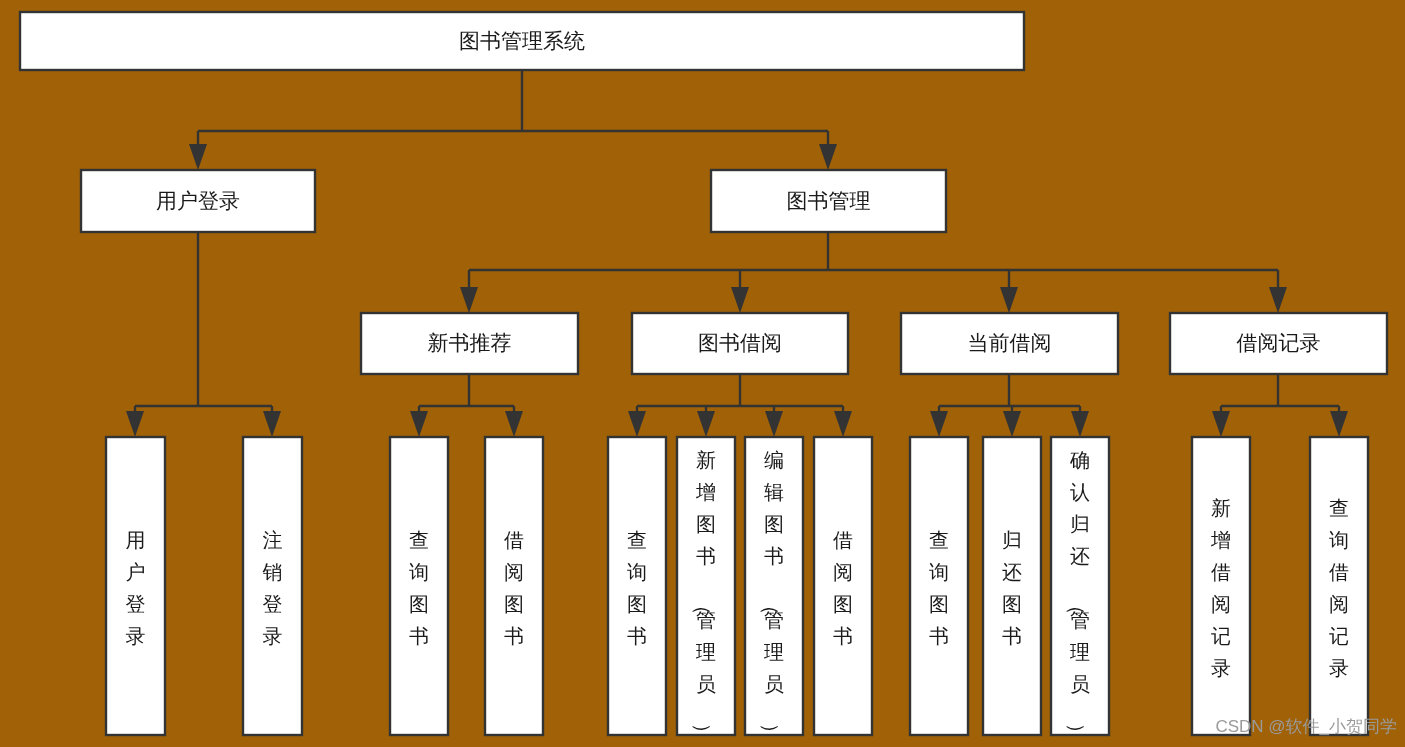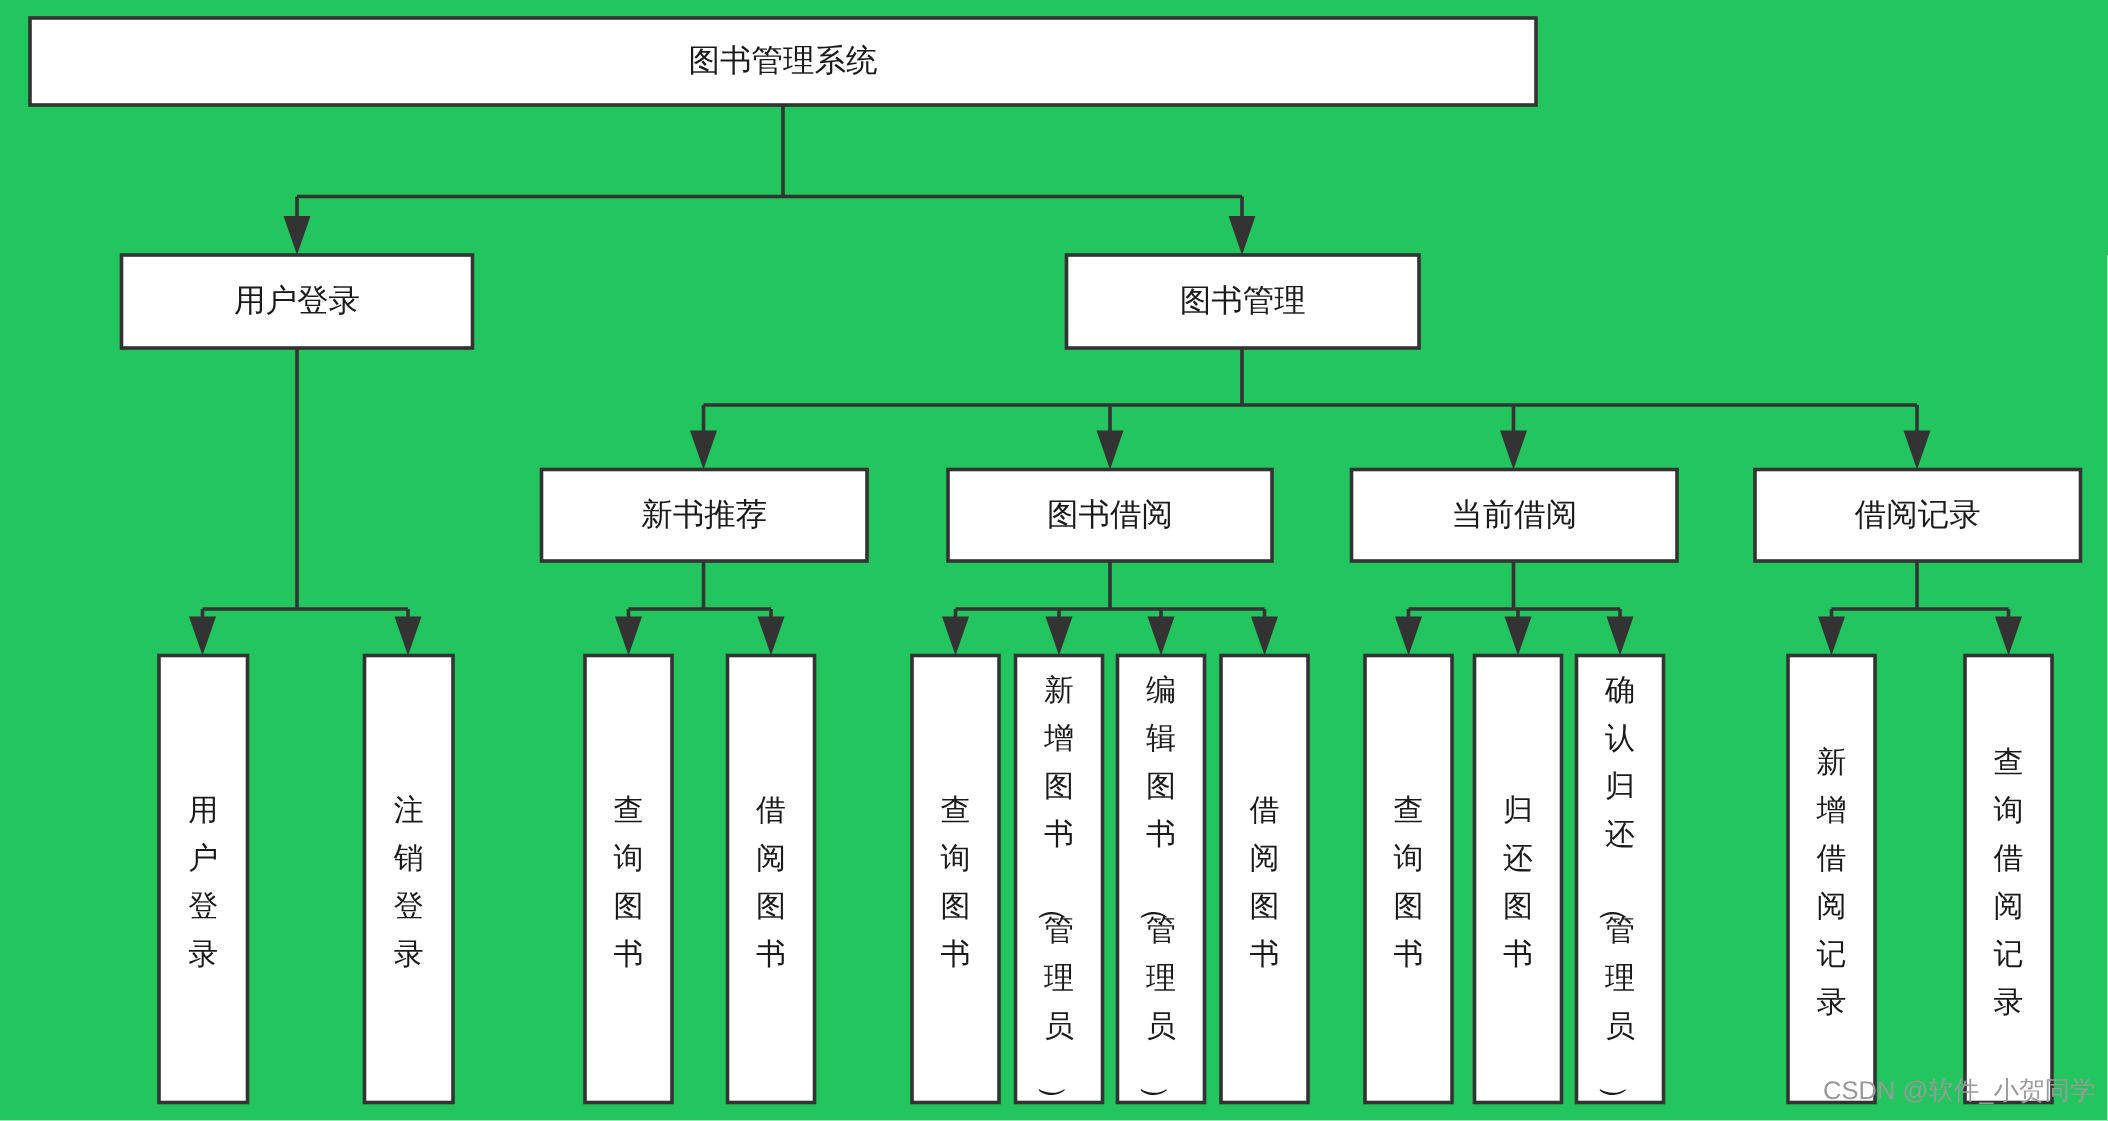--- a/index.html
+++ b/index.html
@@ -11,21 +11,21 @@
   body {
     width: 1405px;
     height: 747px;
     font-family: "Liberation Sans", "DejaVu Sans", sans-serif;
     overflow: hidden;
   }
   #diagram-root {
     position: relative;
     width: 1405px;
     height: 747px;
-    background: #22c55e;
+    background: #a16207;
   }
   svg.diagram-canvas {
     position: absolute;
     left: 0;
     top: 0;
     width: 1405px;
     height: 747px;
     display: block;
   }
   .node-box {

